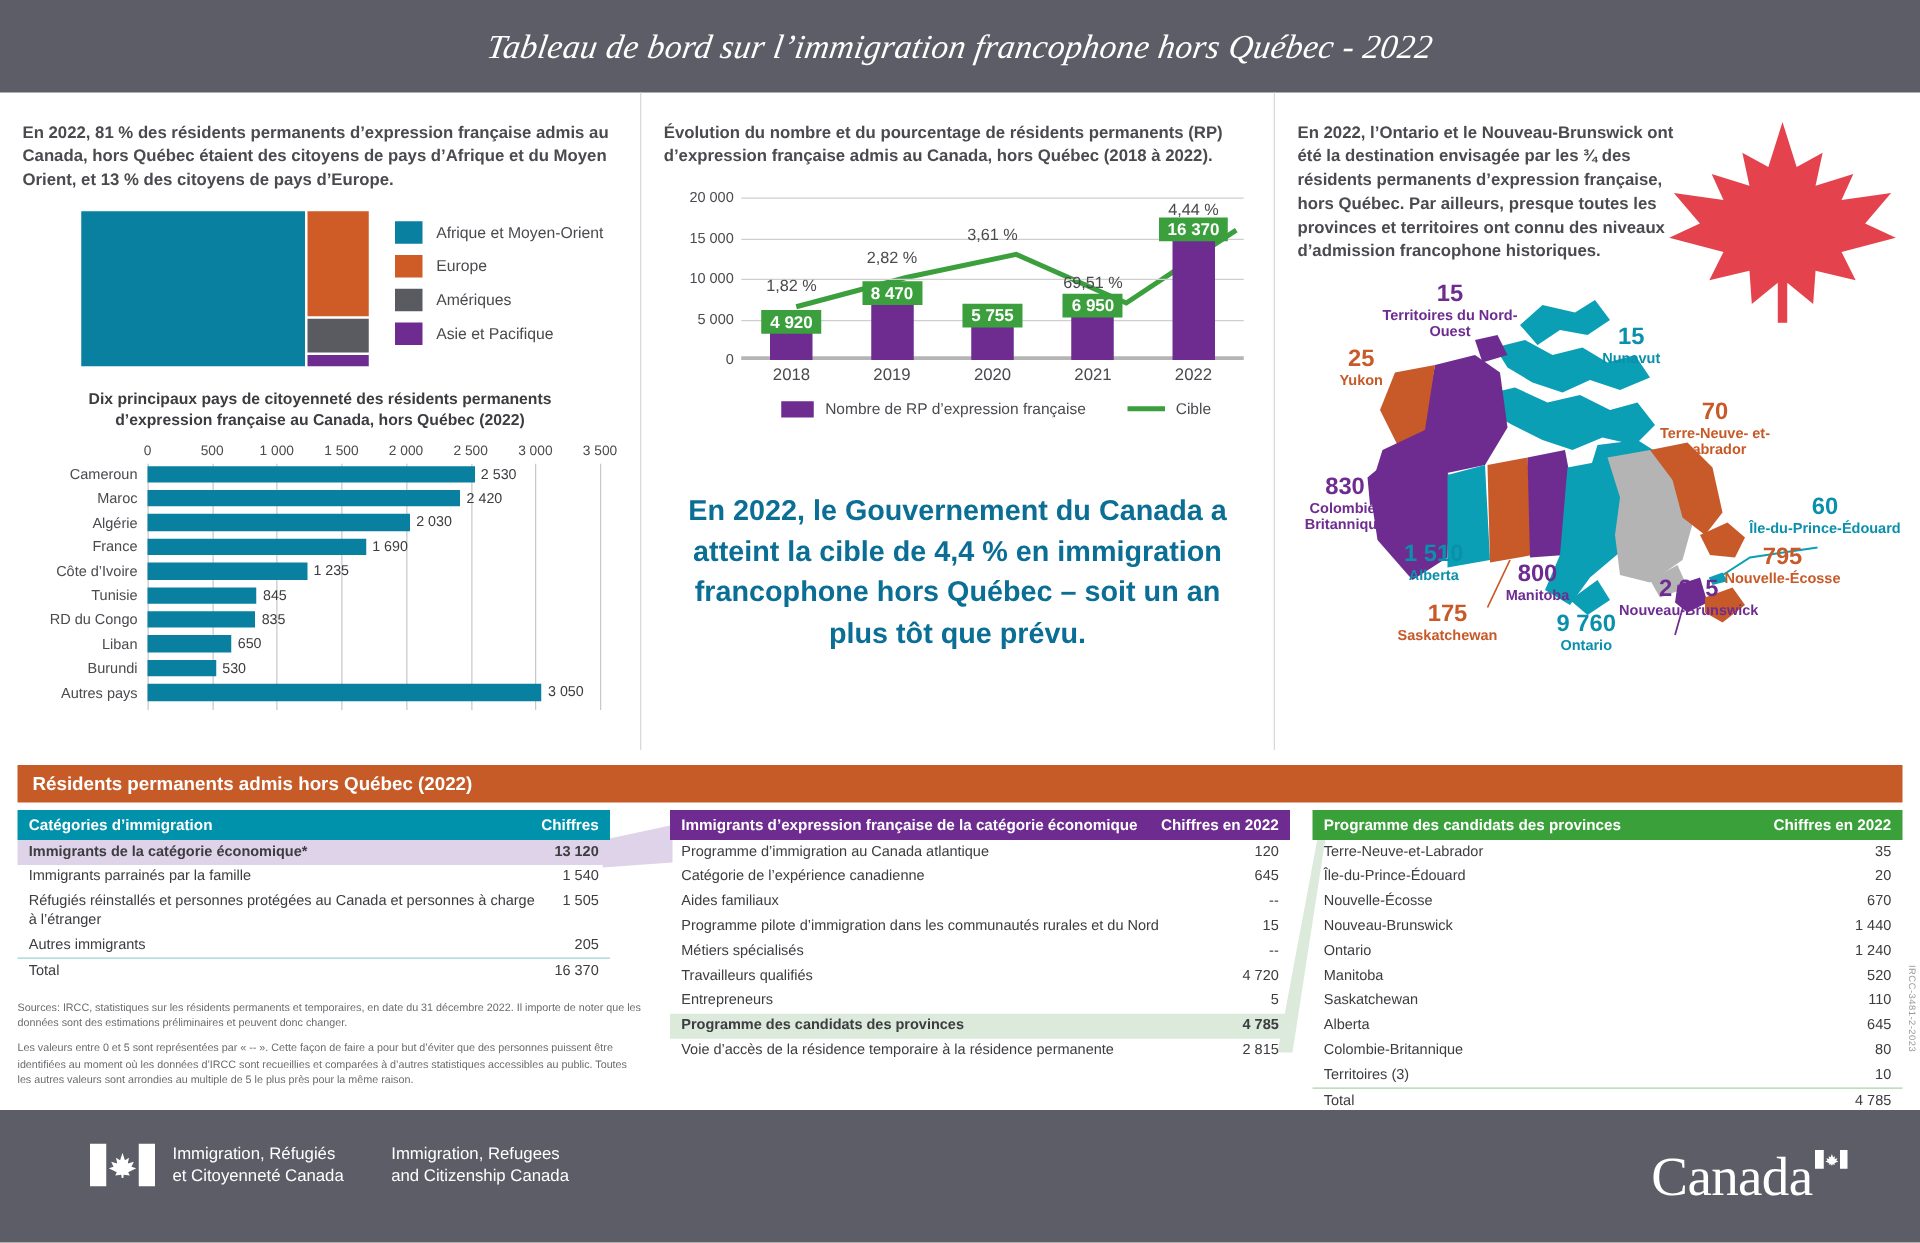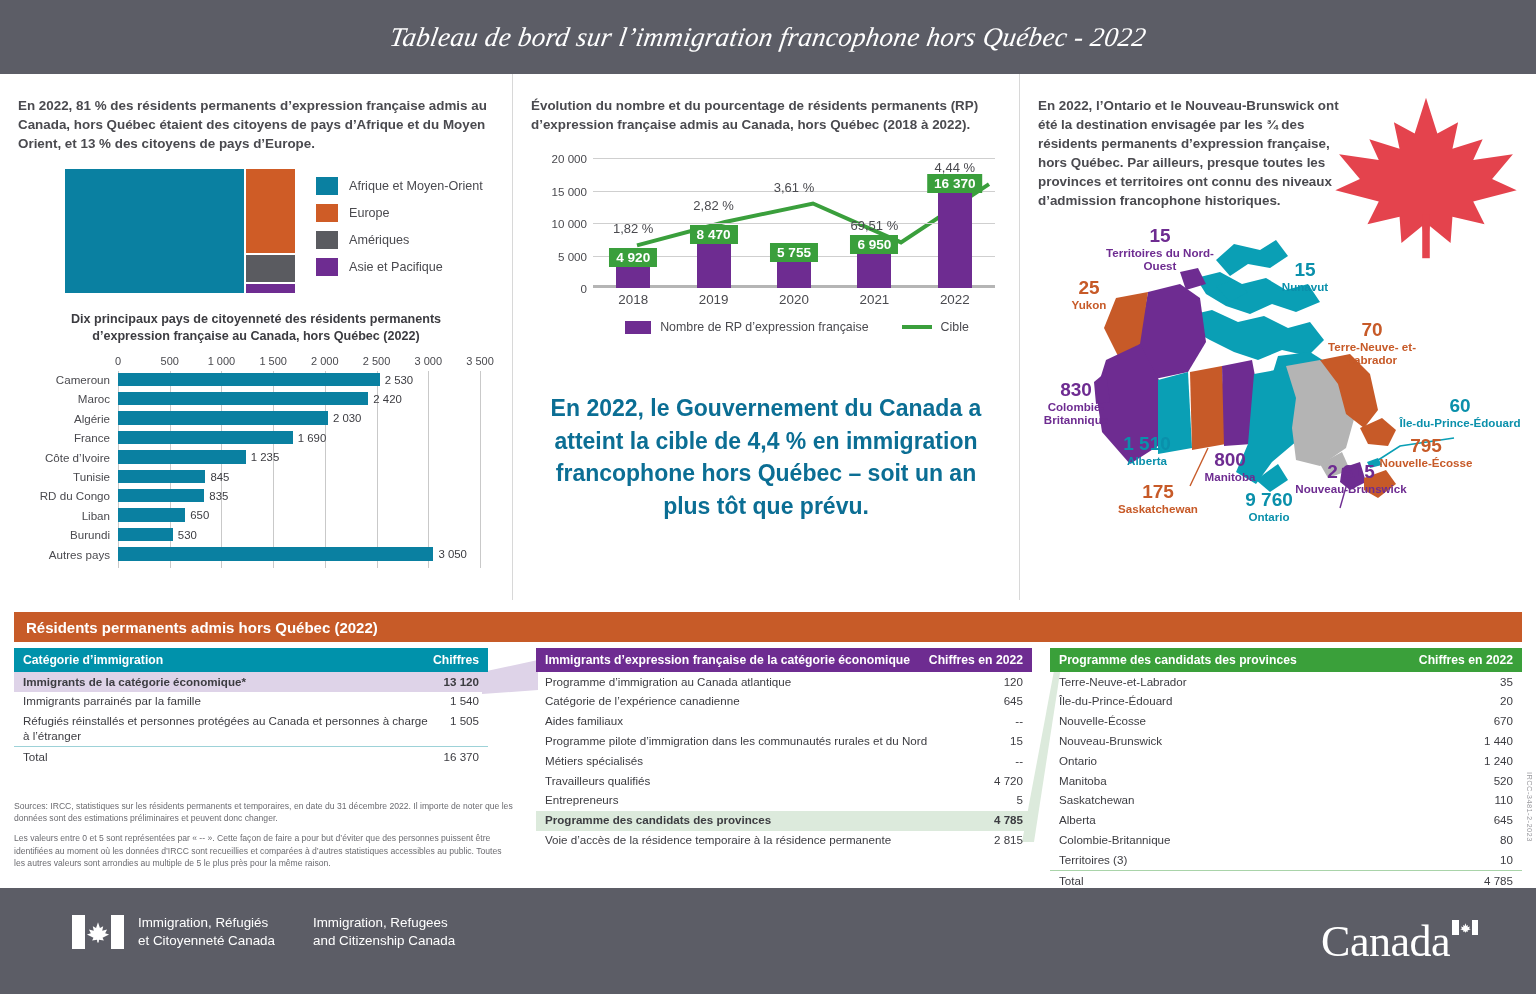--- a/index.html
+++ b/index.html
@@ -476,35 +476,39 @@
     <polygon points="0,12 56,0 56,30 0,34" fill="#ded3e8"></polygon>
   </svg>
   <svg class="connector" style="left:1022px; top:660px; width:40px; height:190px;">
     <polygon points="0,182 34,0 40,0 12,182" fill="#dceadc"></polygon>
   </svg>
 
   <div class="tables">
 
     <div class="tbl t1">
       <div class="thead th-teal">
-        <span>Catégorie d’immigration</span>
+        <span>Catégories d’immigration</span>
         <span>Chiffres</span>
       </div>
       <div id="t1rows">
           <div class="trow row-hl-pur">
             <span class="lbl">Immigrants de la catégorie économique*</span>
             <span class="val">13 120</span>
           </div>
           <div class="trow">
             <span class="lbl">Immigrants parrainés par la famille</span>
             <span class="val">1 540</span>
           </div>
           <div class="trow">
             <span class="lbl">Réfugiés réinstallés et personnes protégées au Canada et personnes à charge à l’étranger</span>
             <span class="val">1 505</span>
+          </div>
+          <div class="trow">
+            <span class="lbl">Autres immigrants</span>
+            <span class="val">205</span>
           </div>
         </div>
       <div class="trow trow-sep">
         <span class="lbl">Total</span>
         <span class="val">16 370</span>
       </div>
     </div>
 
     <div class="tbl t2">
       <div class="thead th-pur">

